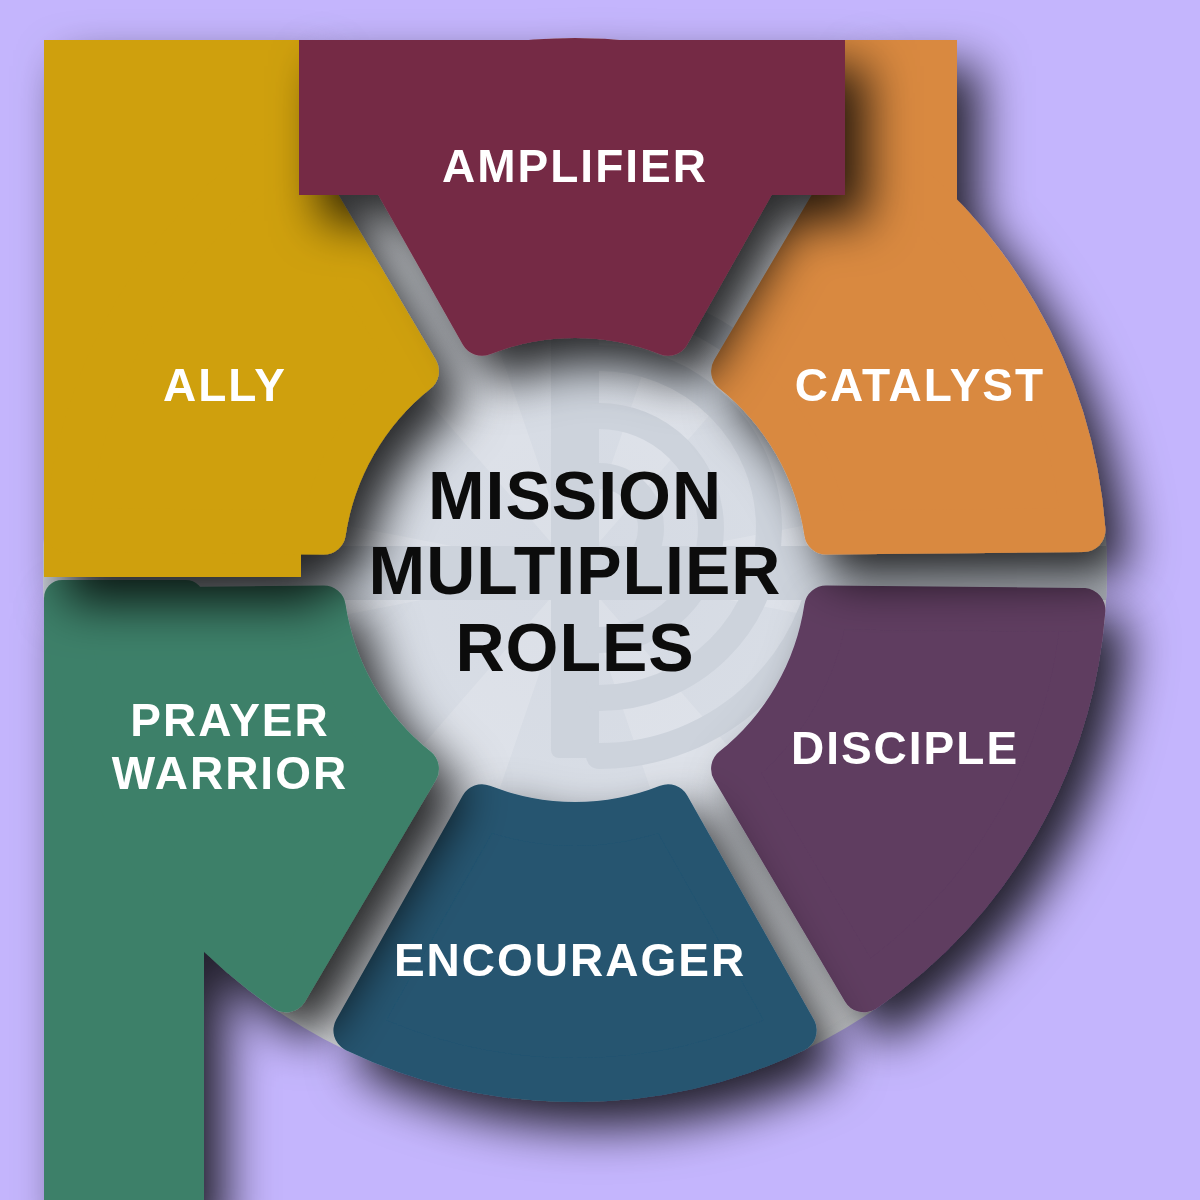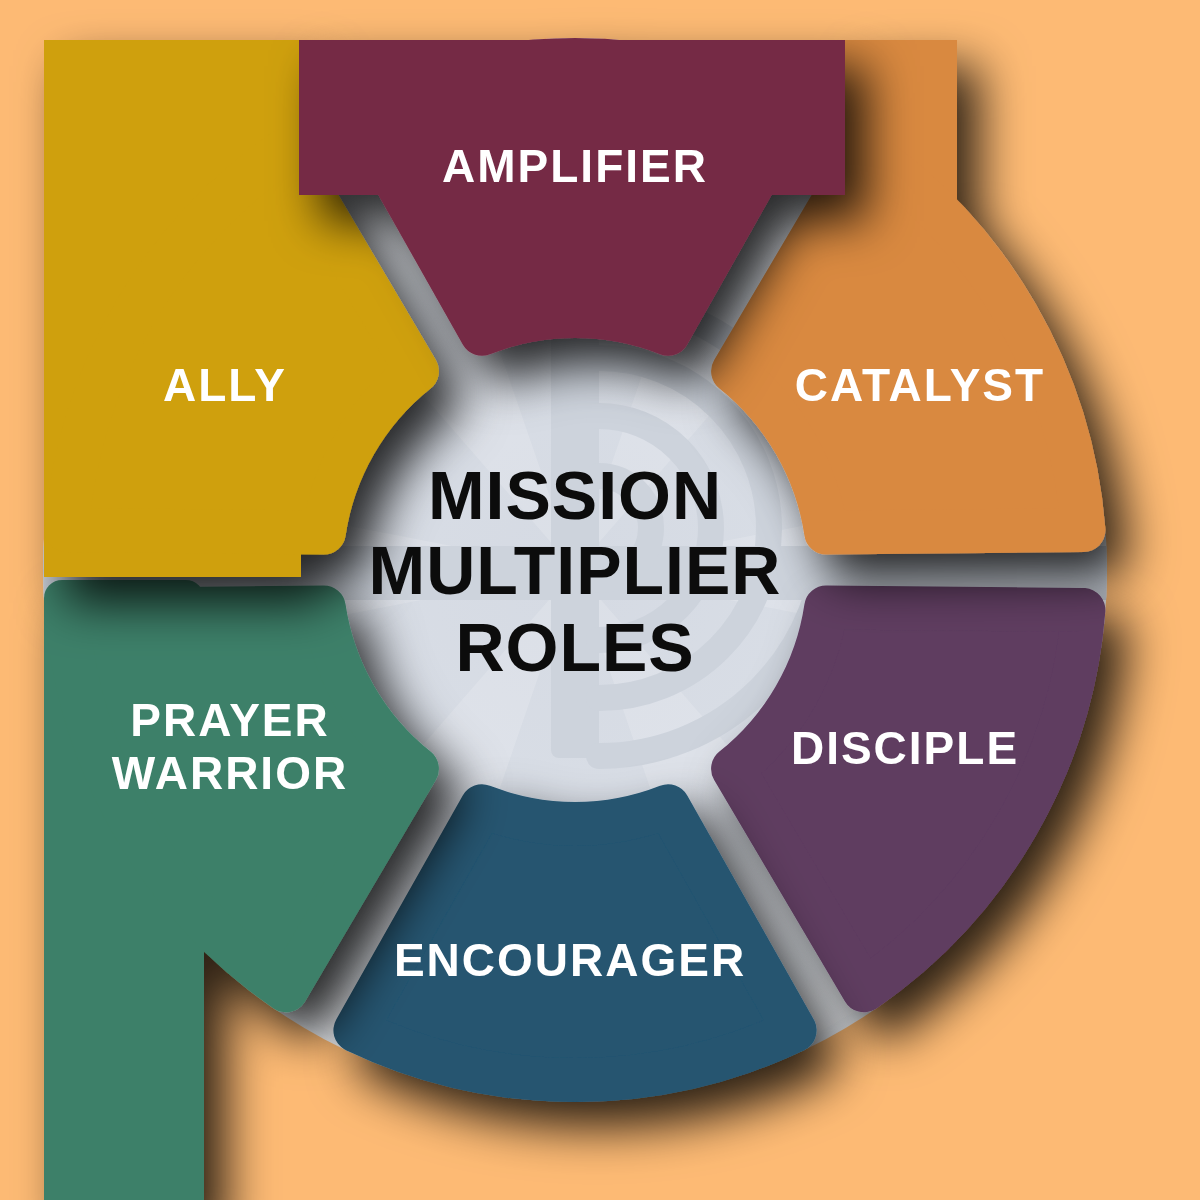--- a/index.html
+++ b/index.html
@@ -4,21 +4,21 @@
 <style>
   html, body {
     margin: 0;
     padding: 0;
     background: #ffffff;
   }
   .stage {
     position: relative;
     width: 1200px;
     height: 1200px;
-    background: #fdba74;
+    background: #c4b5fd;
     overflow: hidden;
     font-family: "Liberation Sans", sans-serif;
     text-decoration: underline;
   }
   svg { display: block; }
   .wedge-label {
     font-family: "Liberation Sans", sans-serif;
     font-weight: bold;
     font-size: 46px;
     letter-spacing: 2px;

